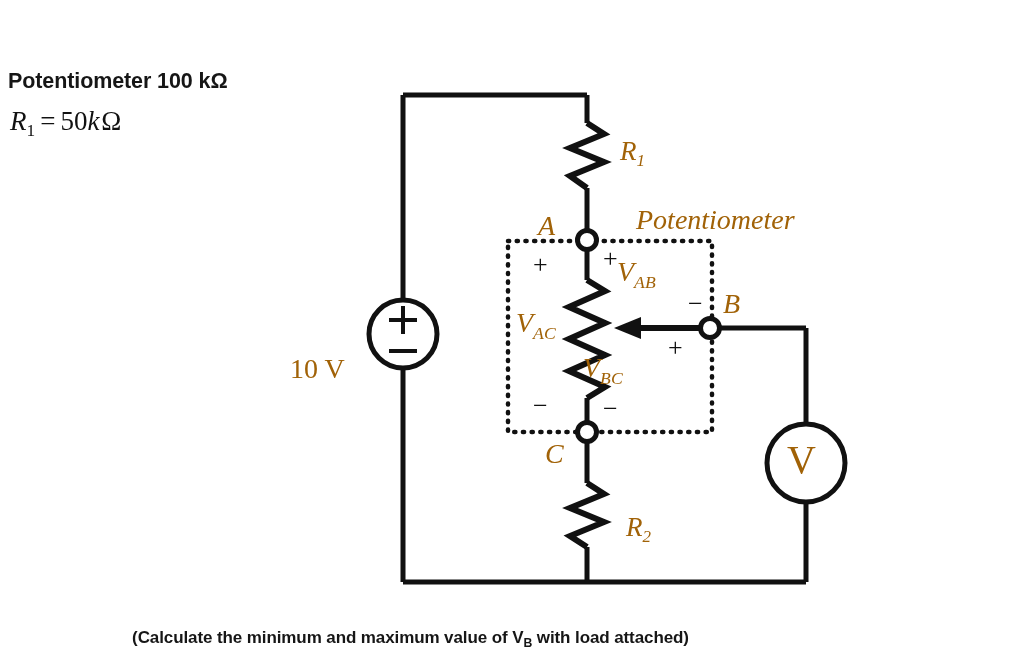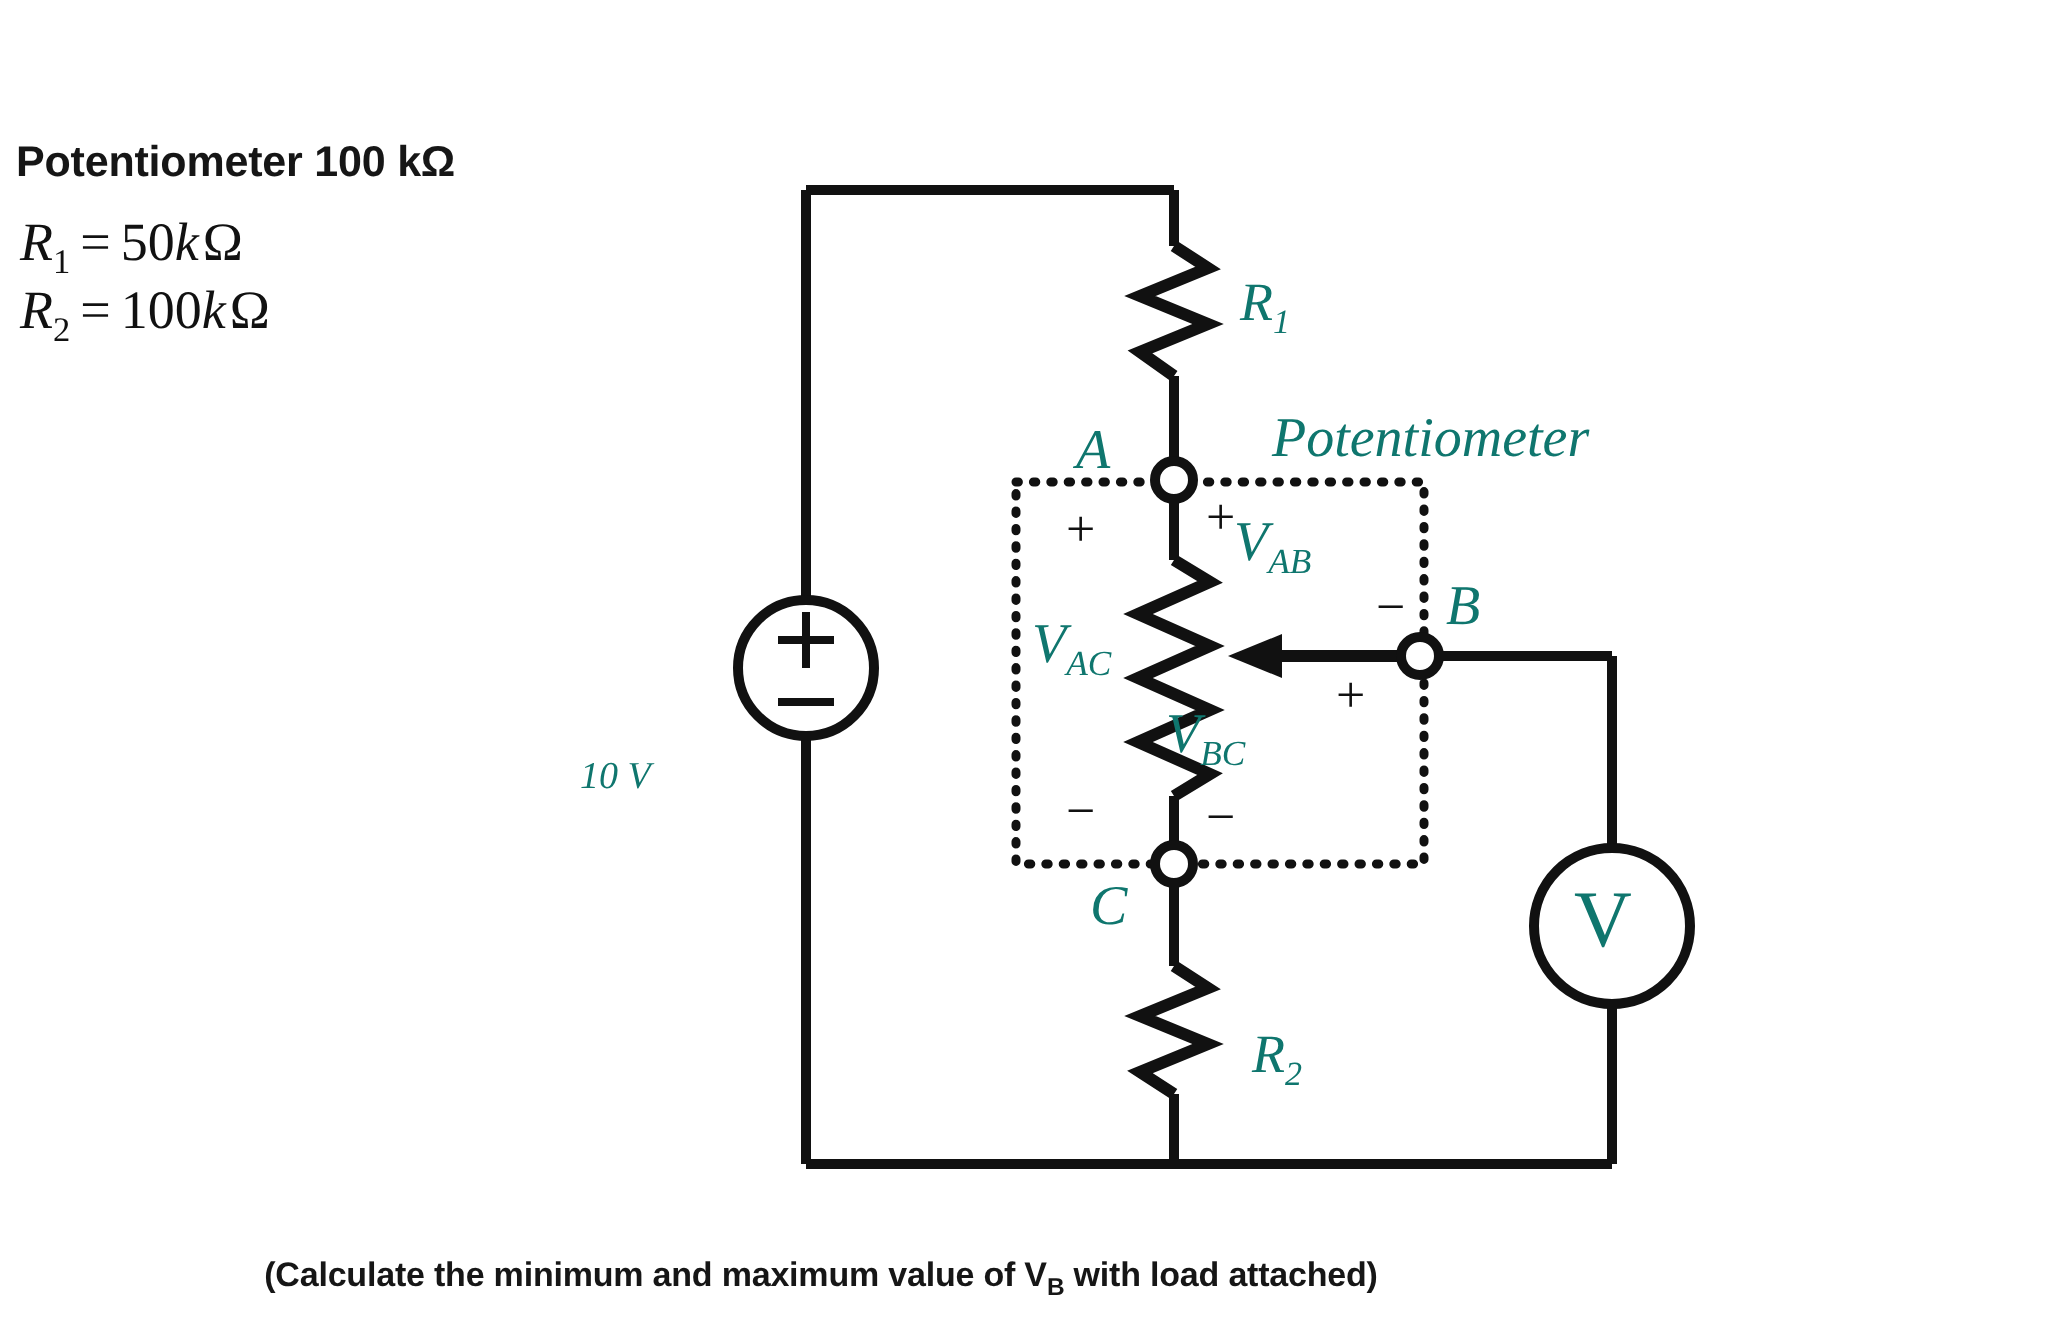--- a/index.html
+++ b/index.html
@@ -86,21 +86,21 @@
   #circuit {
     position: absolute;
     left: 0;
     top: 0;
   }
 
   
   .clabel {
     position: absolute;
     font-family: "Liberation Serif", serif;
-    color: #0f766e;
+    color: #a16207;
     white-space: nowrap;
   }
   .clabel.italic { font-style: italic; }
   .clabel .sb {
     font-size: 0.63em;
     vertical-align: sub;
   }
   .sign {
     position: absolute;
     font-family: "Liberation Serif", serif;
@@ -112,21 +112,20 @@
 </head>
 <body>
 
 <div id="page">
 
 
   <div class="heading-pot">Potentiometer 100 kΩ</div>
 
   <div class="equation" id="eq-r1"><span class="var">R</span><span class="sub">1</span><span class="eqsign">=</span><span class="num">50</span><span class="kunit">k</span><span class="ohm">Ω</span></div>
 
-  <div class="equation" id="eq-r2"><span class="var">R</span><span class="sub">2</span><span class="eqsign">=</span><span class="num">100</span><span class="kunit">k</span><span class="ohm">Ω</span></div>
 
   <svg id="circuit" width="1024" height="667" viewBox="0 0 1024 667">
 
     <rect x="508" y="241" width="204" height="191" fill="none" stroke="#111111" stroke-width="4.5" stroke-dasharray="1.2 7.5" stroke-linecap="round"></rect>
 
     <path d="M 403 95 L 587 95" stroke="#111111" stroke-width="5" fill="none"></path>
 
     <path d="M 403 95 L 403 300" stroke="#111111" stroke-width="5" fill="none"></path>
 
     <path d="M 403 368 L 403 582" stroke="#111111" stroke-width="5" fill="none"></path>
@@ -162,21 +161,21 @@
     <circle cx="806" cy="463" r="39" fill="#ffffff" stroke="#111111" stroke-width="5"></circle>
     <path d="M 806 502 L 806 582" stroke="#111111" stroke-width="5" fill="none"></path>
 
     <circle cx="587" cy="432" r="9.5" fill="#ffffff" stroke="#111111" stroke-width="5"></circle>
 
     <path d="M 587 441 L 587 483" stroke="#111111" stroke-width="5" fill="none"></path>
     <path d="M 587 483 L 604 494 L 570 508 L 604 522 L 570 536 L 587 547" stroke="#111111" stroke-width="6" fill="none" stroke-linejoin="miter" stroke-linecap="butt"></path>
     <path d="M 587 547 L 587 582" stroke="#111111" stroke-width="5" fill="none"></path>
   </svg>
 
-  <div class="clabel" style="left:290px; top:378px; font-size:19px;font-style:italic;">10 V</div>
+  <div class="clabel" style="left:290px; top:353px; font-size:28px;">10 V</div>
 
   <div class="clabel italic" style="left:620px; top:136px; font-size:27px;"><span>R</span><span class="sb">1</span></div>
 
   <div class="clabel italic" style="left:626px; top:496px; font-size:27px;margin-top:16px;"><span>R</span><span class="sb">2</span></div>
 
   <div class="clabel" style="left:636px; top:204px; font-size:28px;font-style:italic;">Potentiometer</div>
 
   <div class="clabel italic" style="left:538px; top:210px; font-size:28px;">A</div>
 
   <div class="clabel italic" style="left:723px; top:288px; font-size:28px;">B</div>

